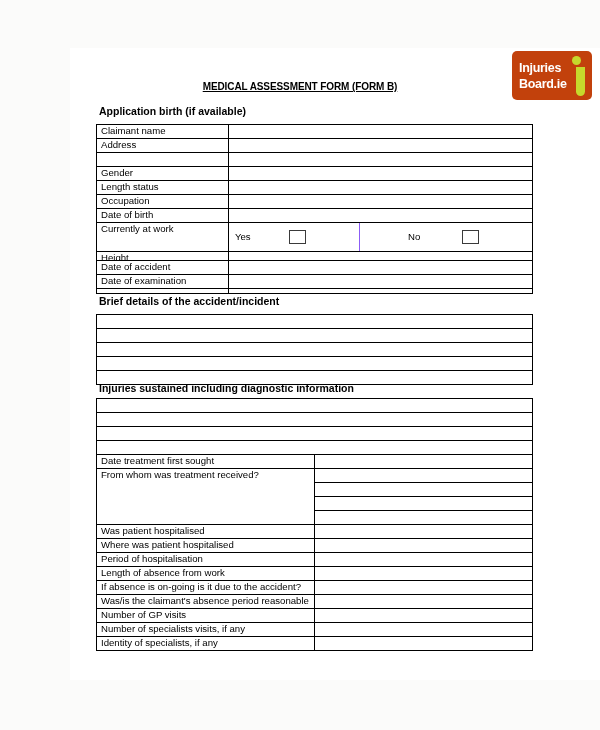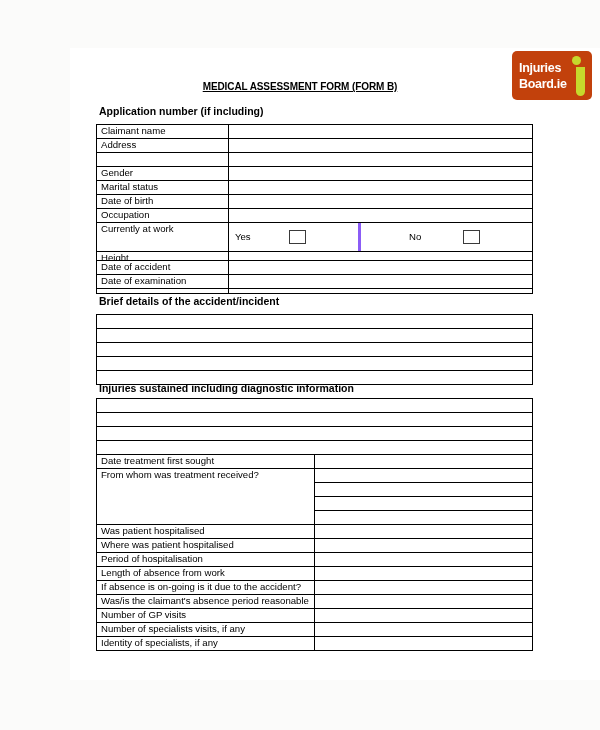--- a/index.html
+++ b/index.html
@@ -138,21 +138,21 @@
     display: flex;
     height: 28px;
   }
   .work-opt {
     display: flex;
     align-items: center;
     flex: 1 1 0;
     padding-left: 6px;
     box-sizing: border-box;
   }
-  .work-opt.second { border-left: 3px solid #8b5cf6; padding-left: 48px; }
+  .work-opt.second { border-left: 1px solid #8b5cf6; padding-left: 48px; }
   .work-opt .opt-label {
     font-size: 9.6px;
     width: 54px;
   }
   .checkbox-square {
     width: 17px;
     height: 14px;
     border: 1px solid #3a3a3a;
     background: #ffffff;
     box-sizing: border-box;
@@ -183,50 +183,50 @@
 
     <div class="doc-title">MEDICAL ASSESSMENT FORM (FORM B)</div>
 
     <div class="brand-logo">
       <span class="logo-line1">Injuries</span>
       <span class="logo-line2">Board.ie</span>
       <span class="logo-mark-dot"></span>
       <span class="logo-mark-stem"></span>
     </div>
 
-    <div class="section-heading" id="heading-application">Application number (if including)</div>
+    <div class="section-heading" id="heading-application">Application birth (if available)</div>
 
     <table class="form-table" id="table-claimant">
       <tbody id="claimant-rows">
           <tr>
             <td class="lbl">Claimant name</td>
             <td class="val"></td>
           </tr>
           <tr>
             <td class="lbl">Address</td>
             <td class="val"></td>
           </tr>
           <tr>
             <td class="lbl"></td>
             <td class="val"></td>
           </tr>
           <tr>
             <td class="lbl">Gender</td>
             <td class="val"></td>
           </tr>
           <tr>
-            <td class="lbl">Marital status</td>
+            <td class="lbl">Length status</td>
+            <td class="val"></td>
+          </tr>
+          <tr>
+            <td class="lbl">Occupation</td>
             <td class="val"></td>
           </tr>
           <tr>
             <td class="lbl">Date of birth</td>
-            <td class="val"></td>
-          </tr>
-          <tr>
-            <td class="lbl">Occupation</td>
             <td class="val"></td>
           </tr>
           <tr>
             <td class="lbl">Currently at work</td>
             <td class="work-cell">
               <div class="work-split">
                 <div class="work-opt">
                   <span class="opt-label">Yes</span>
                   <span class="checkbox-square"></span>
                 </div>

